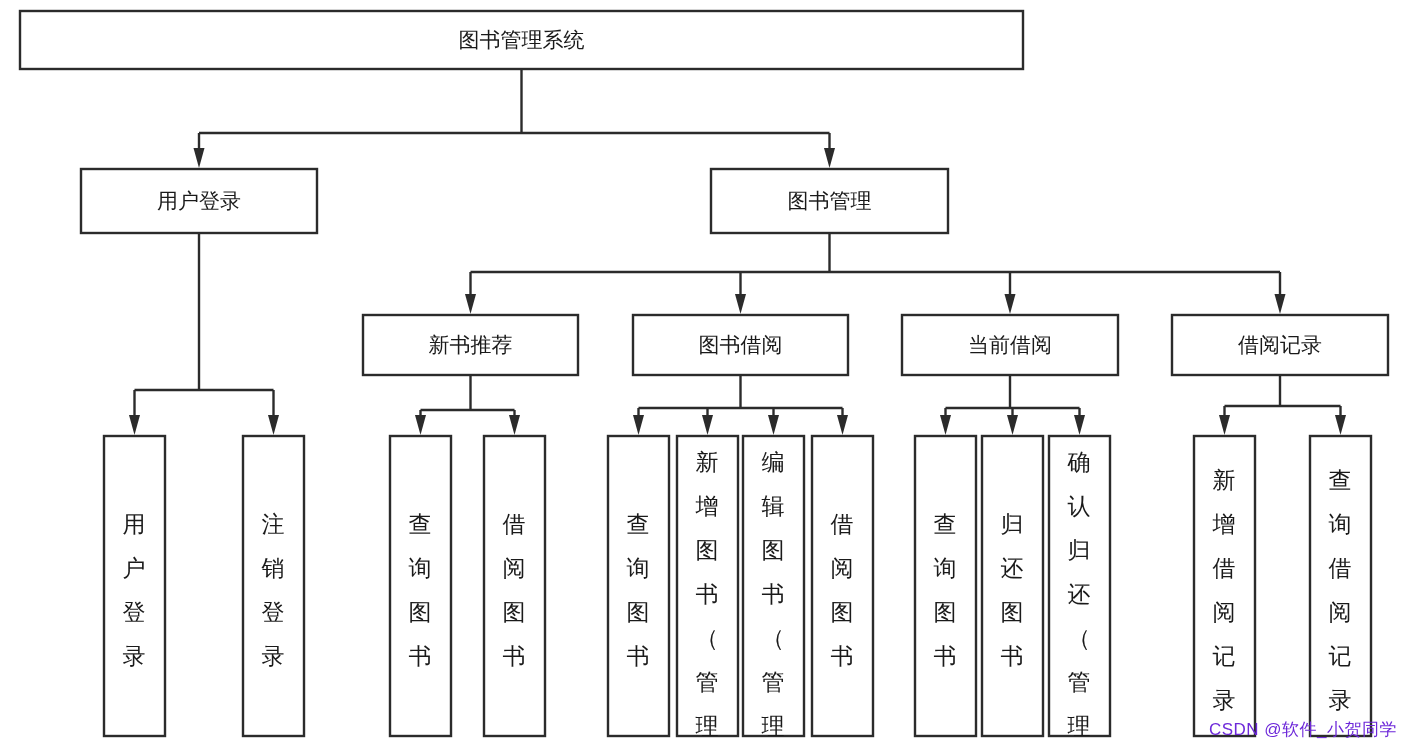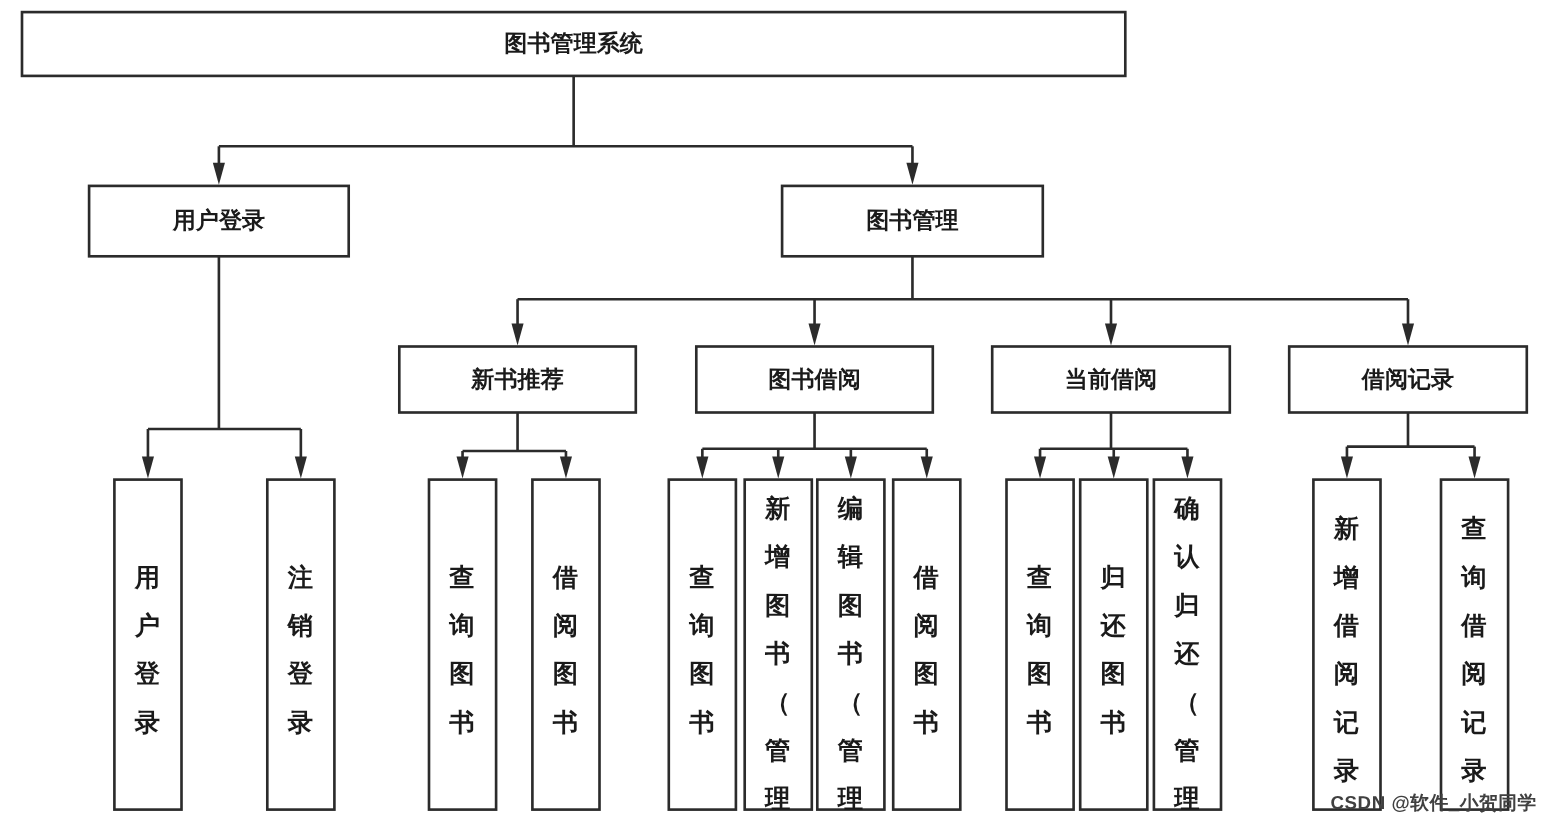--- a/index.html
+++ b/index.html
@@ -13,21 +13,20 @@
     overflow: hidden;
     font-family: "Liberation Sans", "DejaVu Sans", sans-serif;
     position: relative;
   }
   #diagram-root {
     position: absolute;
     left: 0;
     top: 0;
     width: 1405px;
     height: 747px;
-    font-weight: bold;
   }
   .node-box {
     fill: #ffffff;
     stroke: #2b2b2b;
     stroke-width: 2.4;
   }
   .node-label {
     font-family: "Liberation Sans", "DejaVu Sans", sans-serif;
     fill: #1a1a1a;
     font-size: 21px;
@@ -50,21 +49,21 @@
   .arrow-head {
     fill: #2b2b2b;
     stroke: none;
   }
   .watermark {
     position: absolute;
     right: 8px;
     bottom: 6px;
     font-family: "Liberation Sans", "DejaVu Sans", sans-serif;
     font-size: 17px;
-    color: #404040;
+    color: #6d28d9;
     white-space: nowrap;
     pointer-events: none;
     letter-spacing: 0.5px;
   }
 </style>
 </head>
 <body>
 
 <div id="diagram-root">
   <svg id="diagram-svg" width="1405" height="747" viewBox="0 0 1405 747" xmlns="http://www.w3.org/2000/svg">

